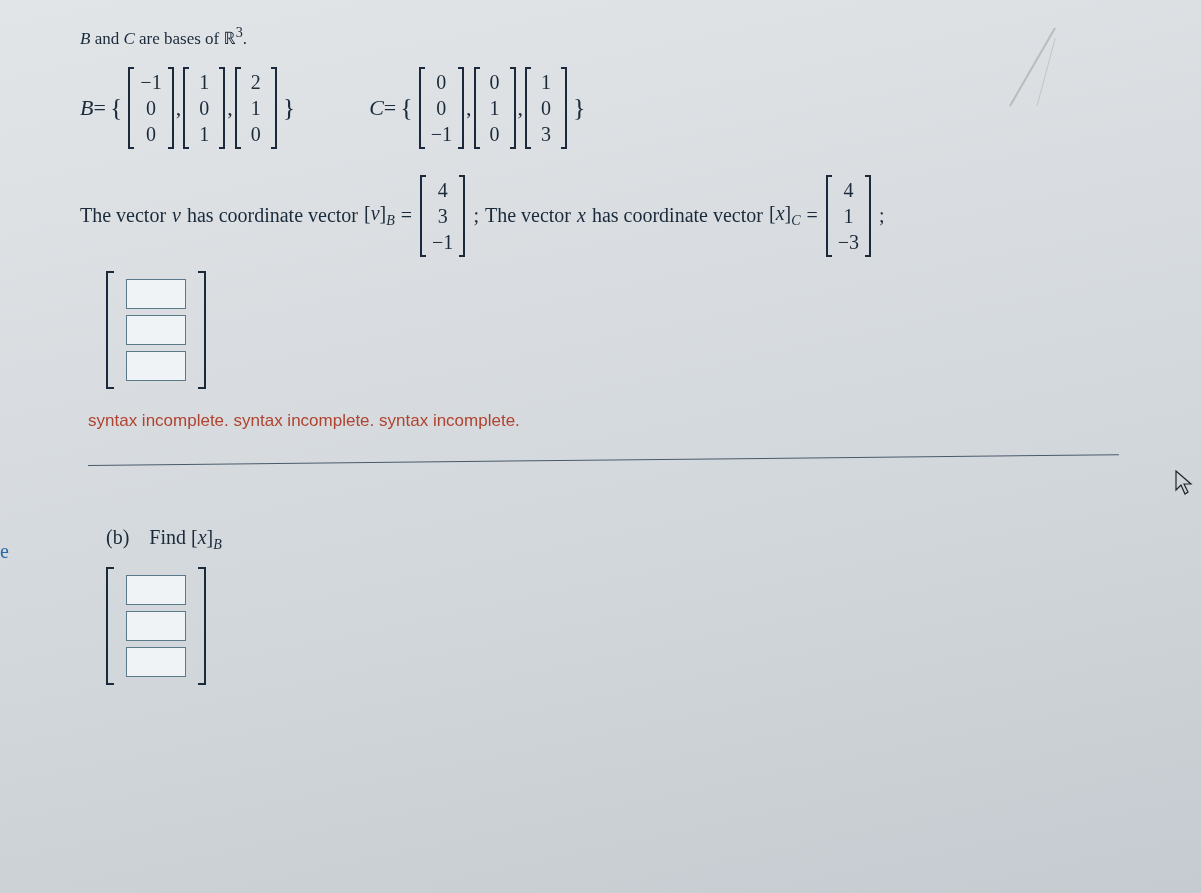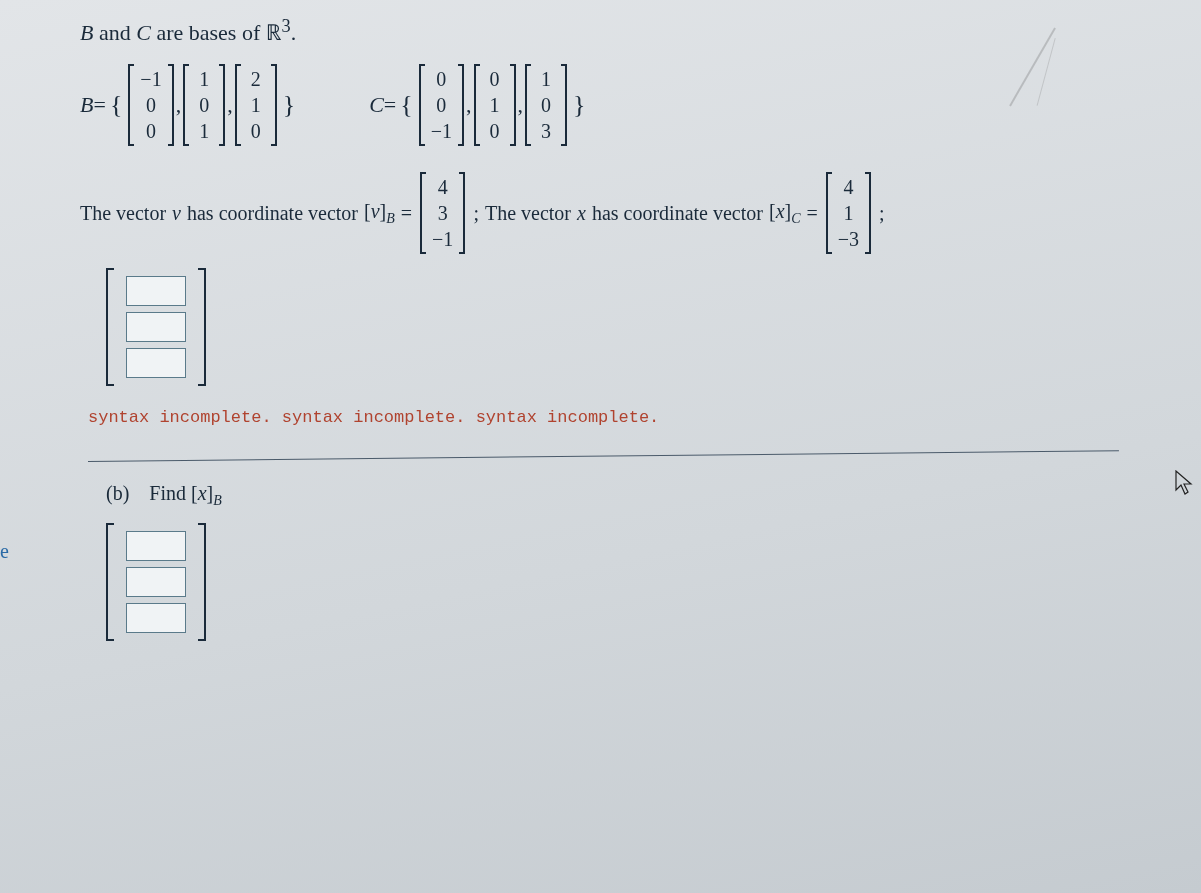--- a/index.html
+++ b/index.html
@@ -56,22 +56,22 @@
   }
   .cursor {
     position: absolute;
     right: 6px;
     top: 470px;
     font-size: 22px;
     color: #222;
     pointer-events:none;
   }
   .line1 {
-    padding-top: 16px;
-    font-size: 22px;
+    padding-top: 24px;
+    font-size: 17px;
   }
   .italic { font-style: italic; font-family: "Times New Roman", serif; }
   .bb { font-family: "Cambria Math", "Times New Roman", serif; }
   .basis-row {
     display: flex;
     align-items: center;
     margin-top: 18px;
     gap: 70px;
   }
   .basis {
@@ -142,33 +142,33 @@
     width: 60px;
     height: 30px;
     border: 1px solid #5a7a8a;
     background: #f0f3f5;
     font-size: 16px;
     padding: 2px 4px;
     box-sizing: border-box;
   }
   .error-msg {
     color: #b0432f;
-    font-family: Liberation Mono, monospace;
+    font-family: Liberation Sans, sans-serif;
     font-size: 17px;
     margin: 18px 0 0 8px;
   }
   .divider {
     border: none;
     border-top: 1px solid #4a5a6a;
     margin: 34px 8px 0 8px;
     width: 92%;
     transform: rotate(-0.6deg);
     transform-origin: left center;
   }
-  .part-b { margin-top: 20px; }
+  .part-b { margin-top: 60px; }
 </style>
 </head>
 <body>
 
 <div class="page">
 
   <div class="left-tab">e</div>
   <div class="scratch-mark"></div>
   <div class="cursor">
     <svg width="20" height="26" viewBox="0 0 20 26">

